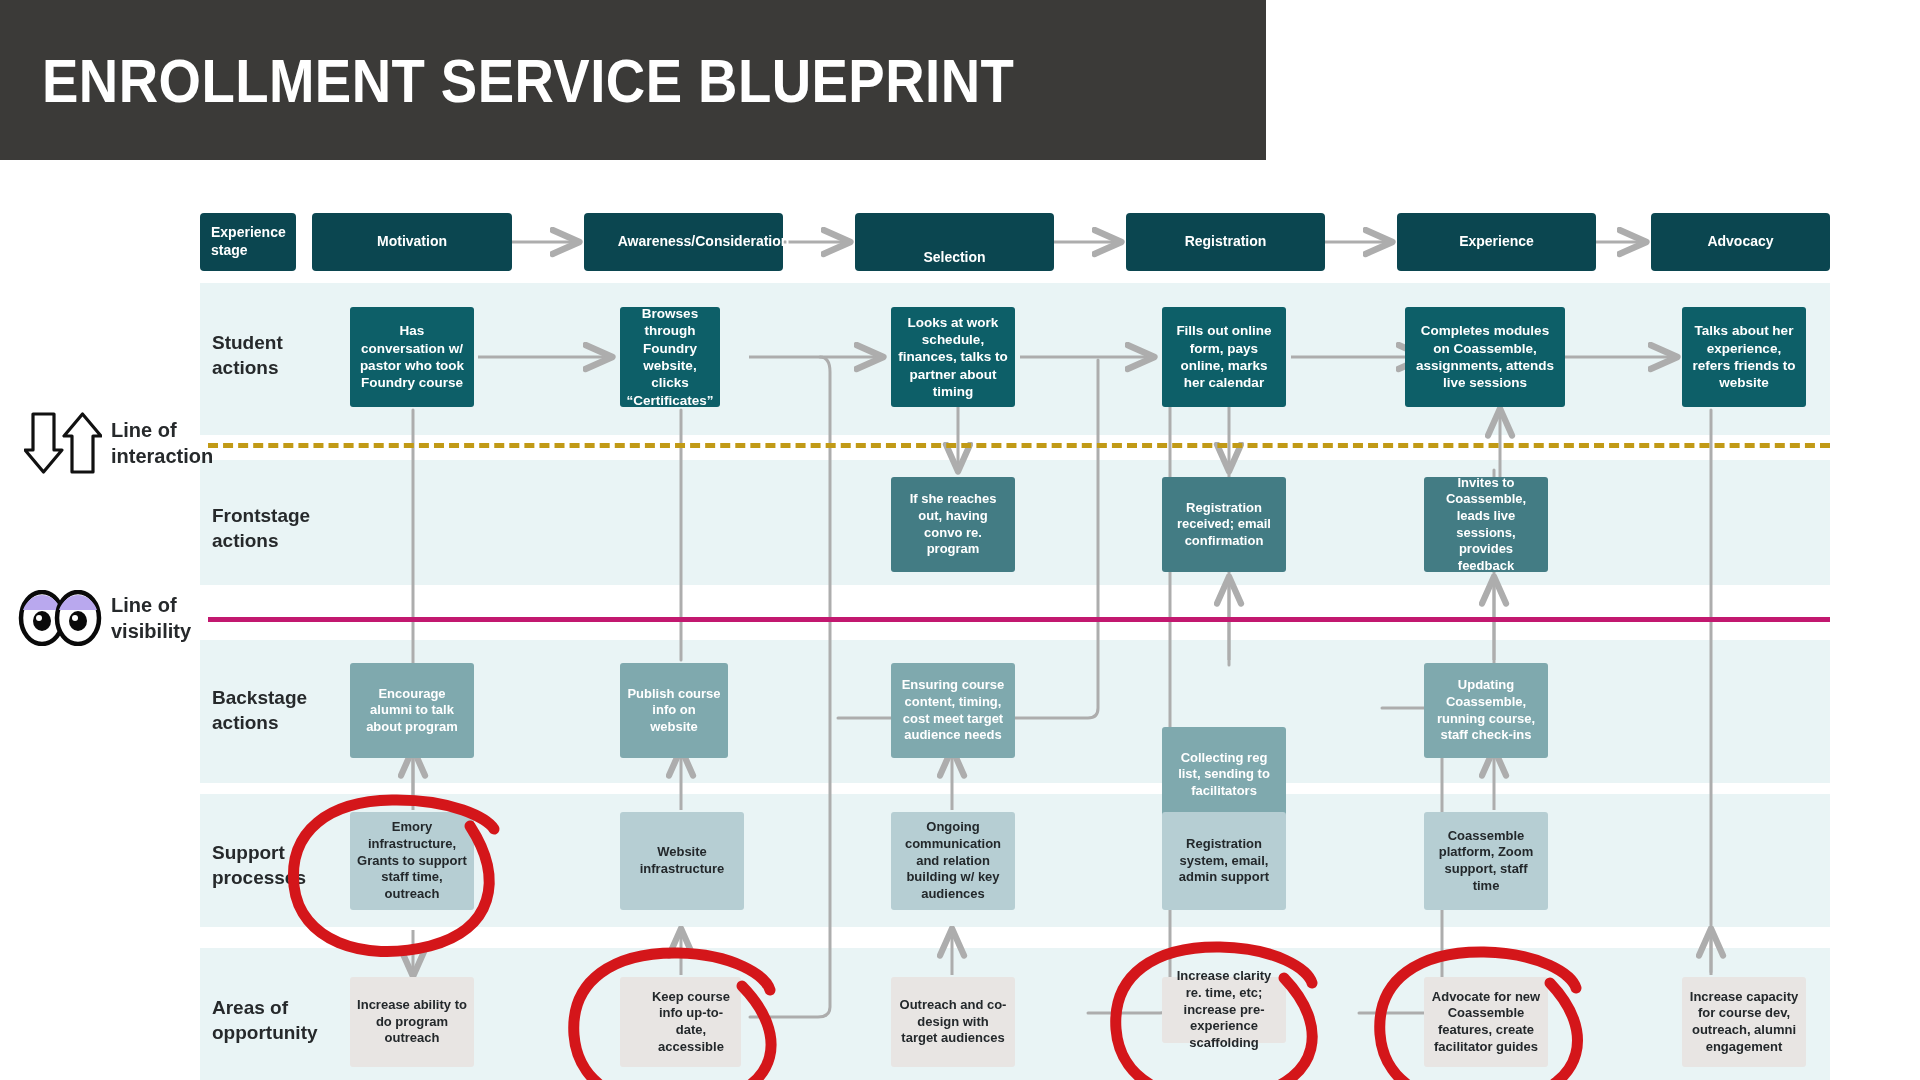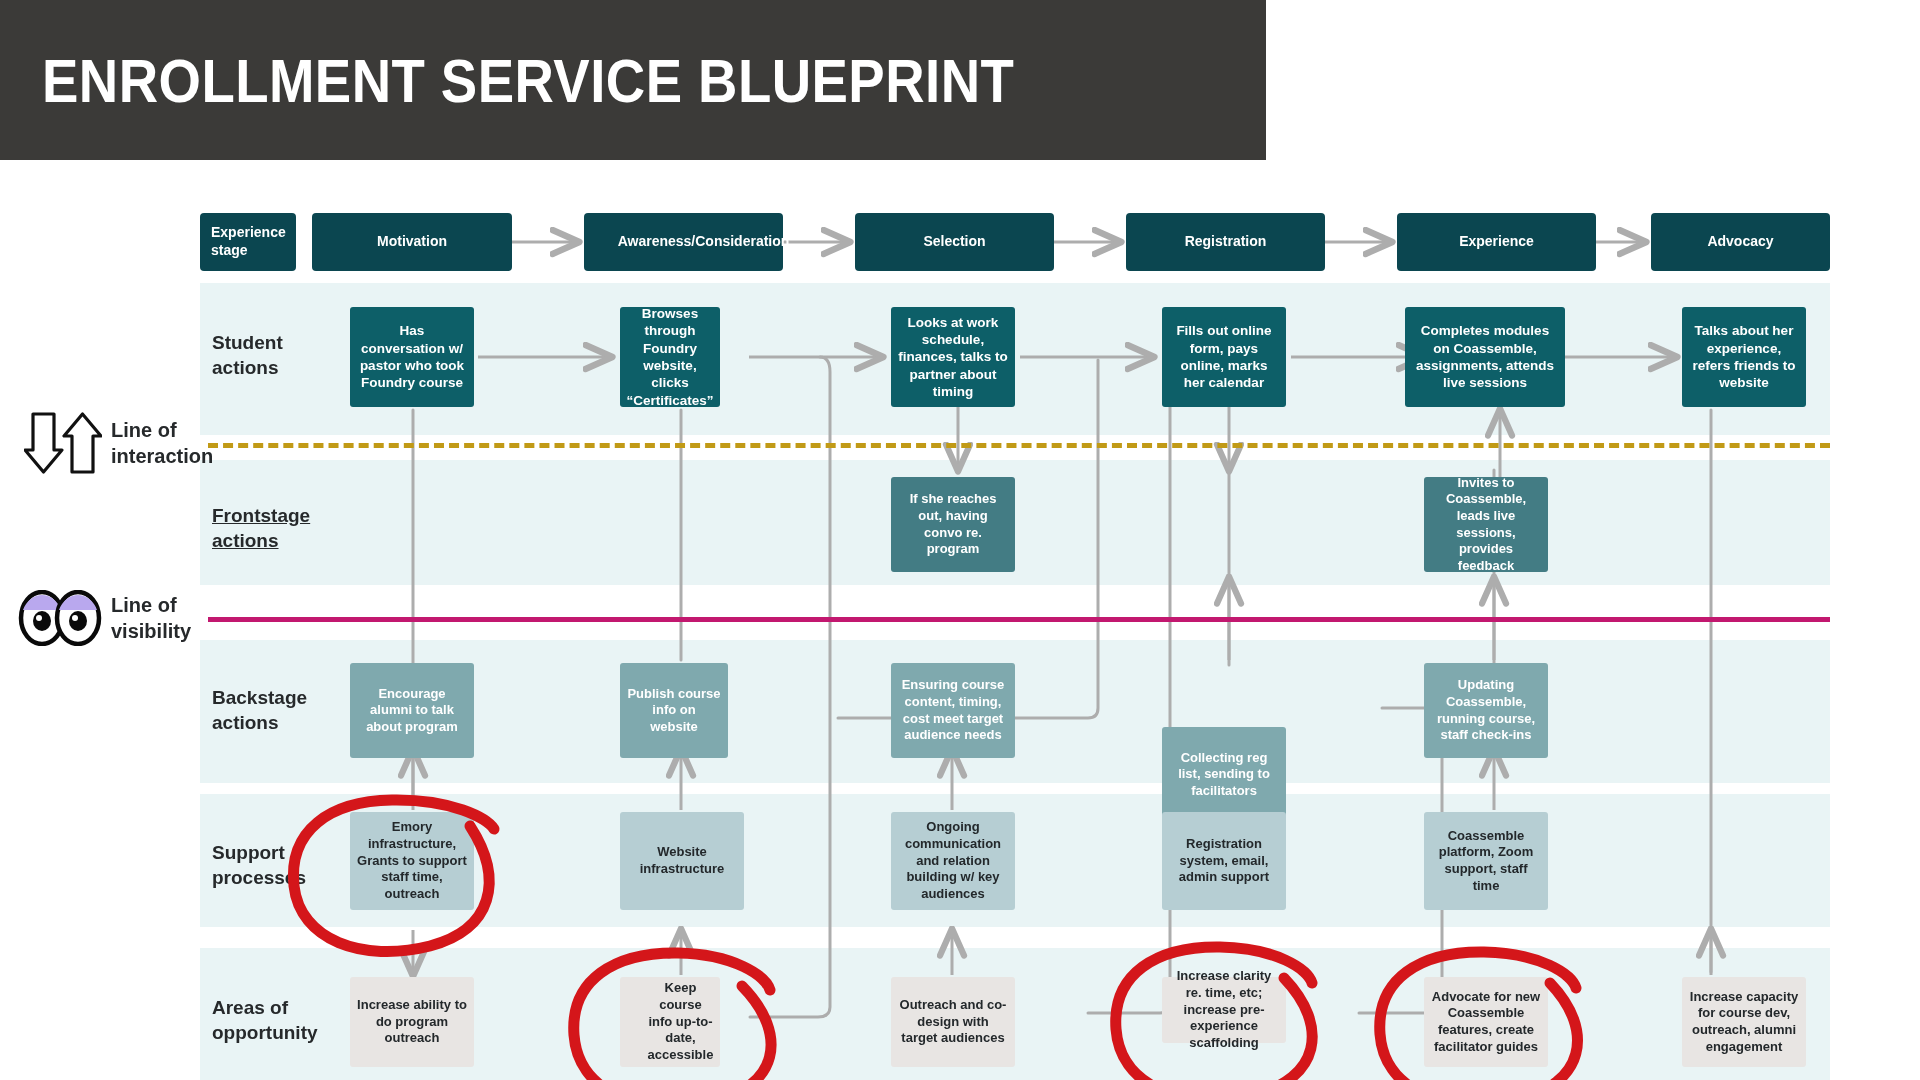--- a/index.html
+++ b/index.html
@@ -252,38 +252,38 @@
       <div>Experience</div>
       <div>stage</div>
     </div>
   </div>
   <div class="node node-stage" style="left:312px; top:213px; width:200px; height:58px;">
     <span>Motivation</span>
   </div>
   <div class="node node-stage" style="left:584px; top:213px; width:199px; height:58px;padding-left:47px;">
     <span>Awareness/Consideration</span>
   </div>
-  <div class="node node-stage" style="left:855px; top:213px; width:199px; height:58px;">
+  <div class="node node-stage" style="left:855px; top:213px; width:199px; height:58px;align-items:flex-end;">
     <span>Selection</span>
   </div>
   <div class="node node-stage" style="left:1126px; top:213px; width:199px; height:58px;">
     <span>Registration</span>
   </div>
   <div class="node node-stage" style="left:1397px; top:213px; width:199px; height:58px;">
     <span>Experience</span>
   </div>
   <div class="node node-stage" style="left:1651px; top:213px; width:179px; height:58px;">
     <span>Advocacy</span>
   </div>
 
   <div class="lane-label" style="left:212px; top:330px;">
     <div>Student</div>
     <div>actions</div>
   </div>
-  <div class="lane-label" style="left:212px; top:503px;text-decoration:underline;">
+  <div class="lane-label" style="left:212px; top:503px;">
     <div>Frontstage</div>
     <div>actions</div>
   </div>
   <div class="lane-label" style="left:212px; top:685px;">
     <div>Backstage</div>
     <div>actions</div>
   </div>
   <div class="lane-label" style="left:212px; top:840px;">
     <div>Support</div>
     <div>processes</div>
@@ -308,20 +308,23 @@
   <div class="node node-student" style="left:1405px; top:307px; width:160px; height:100px;">
     <span>Completes modules on Coassemble, assignments, attends live sessions</span>
   </div>
   <div class="node node-student" style="left:1682px; top:307px; width:124px; height:100px;">
     <span>Talks about her experience, refers friends to website</span>
   </div>
 
   <div class="node node-frontstage" style="left:891px; top:477px; width:124px; height:95px;">
     <span>If she reaches out, having convo re. program</span>
   </div>
+  <div class="node node-frontstage" style="left:1162px; top:477px; width:124px; height:95px;">
+    <span>Registration received; email confirmation</span>
+  </div>
   <div class="node node-frontstage" style="left:1424px; top:477px; width:124px; height:95px;">
     <span>Invites to Coassemble, leads live sessions, provides feedback</span>
   </div>
 
   <div class="node node-backstage" style="left:350px; top:663px; width:124px; height:95px;">
     <span>Encourage alumni to talk about program</span>
   </div>
   <div class="node node-backstage" style="left:620px; top:663px; width:108px; height:95px;">
     <span>Publish course info on website</span>
   </div>
@@ -347,21 +350,21 @@
   <div class="node node-support" style="left:1162px; top:812px; width:124px; height:98px;">
     <span>Registration system, email, admin support</span>
   </div>
   <div class="node node-support" style="left:1424px; top:812px; width:124px; height:98px;">
     <span>Coassemble platform, Zoom support, staff time</span>
   </div>
 
   <div class="node node-opportunity" style="left:350px; top:977px; width:124px; height:90px;">
     <span>Increase ability to do program outreach</span>
   </div>
-  <div class="node node-opportunity" style="left:620px; top:977px; width:100px; height:90px;padding-left:28px;">
+  <div class="node node-opportunity" style="left:620px; top:977px; width:121px; height:90px;padding-left:28px;">
     <span>Keep course info up-to-date, accessible</span>
   </div>
   <div class="node node-opportunity" style="left:891px; top:977px; width:124px; height:90px;">
     <span>Outreach and co-design with target audiences</span>
   </div>
   <div class="node node-opportunity" style="left:1162px; top:977px; width:124px; height:66px;">
     <span>Increase clarity re. time, etc; increase pre-experience scaffolding</span>
   </div>
   <div class="node node-opportunity" style="left:1424px; top:977px; width:124px; height:90px;">
     <span>Advocate for new Coassemble features, create facilitator guides</span>

